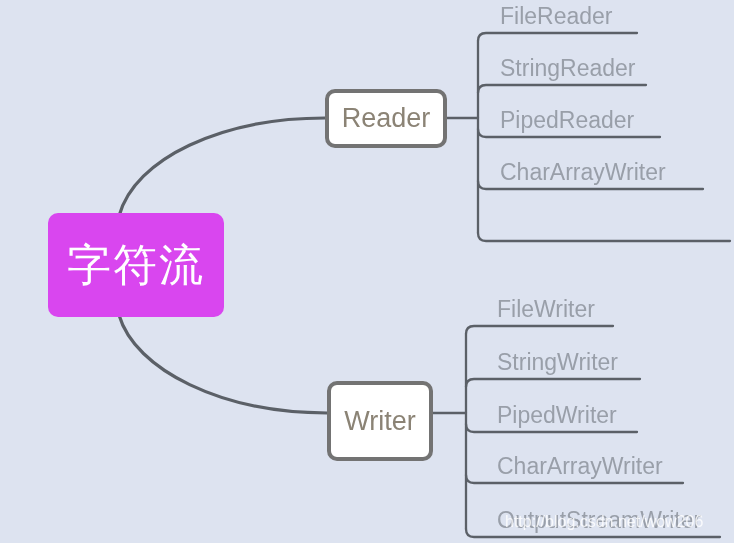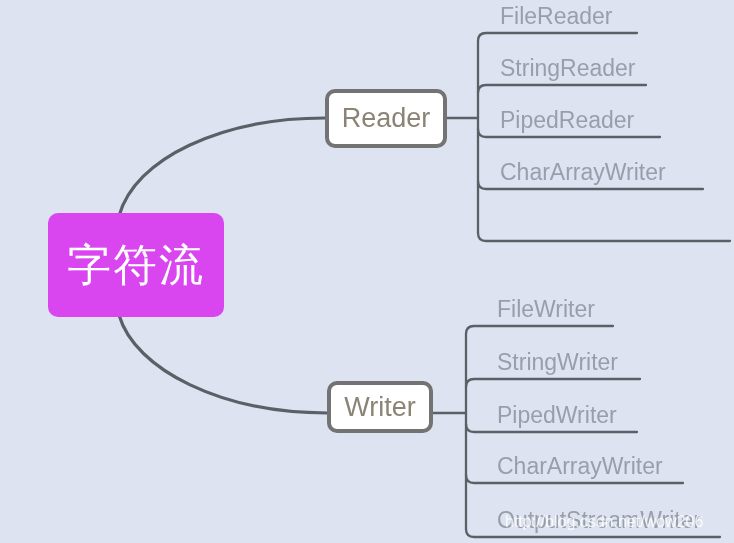--- a/index.html
+++ b/index.html
@@ -39,21 +39,21 @@
     letter-spacing:2px;
     margin-left:36px;
   }
   .node-branch{
     background:#ffffff;
     border:4px solid #737373;
     border-radius:10px;
     color:#8b8375;
   }
   .node-reader{left:325px;top:89px;width:122px;height:59px;font-size:27px;}
-  .node-writer{left:327px;top:381px;width:106px;height:52px;font-size:27px;}
+  .node-writer{left:327px;top:381px;width:106px;height:80px;font-size:27px;}
   .leaf{
     position:absolute;
     height:26px;line-height:26px;
     font-size:23px;
     color:#999fa9;
     white-space:nowrap;
     cursor:pointer;
   }
   .watermark{
     position:absolute;

